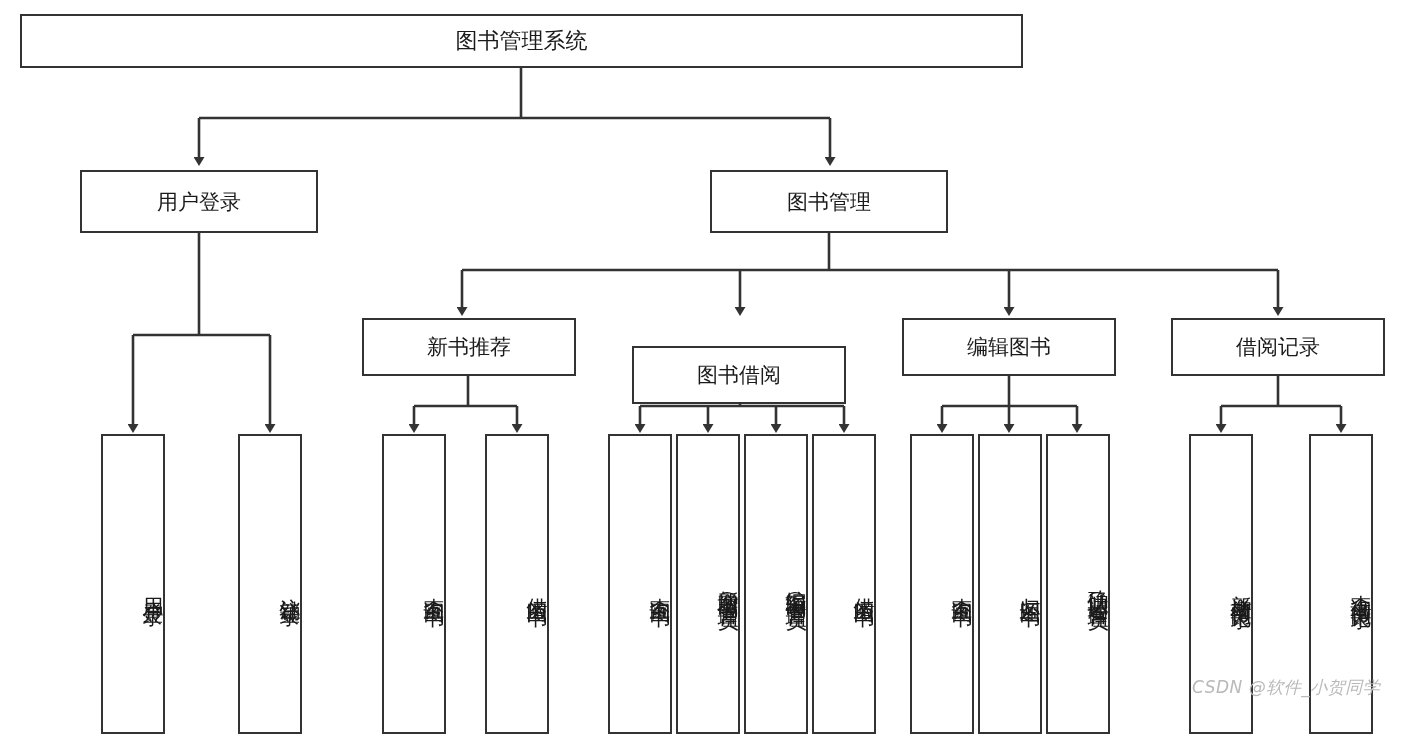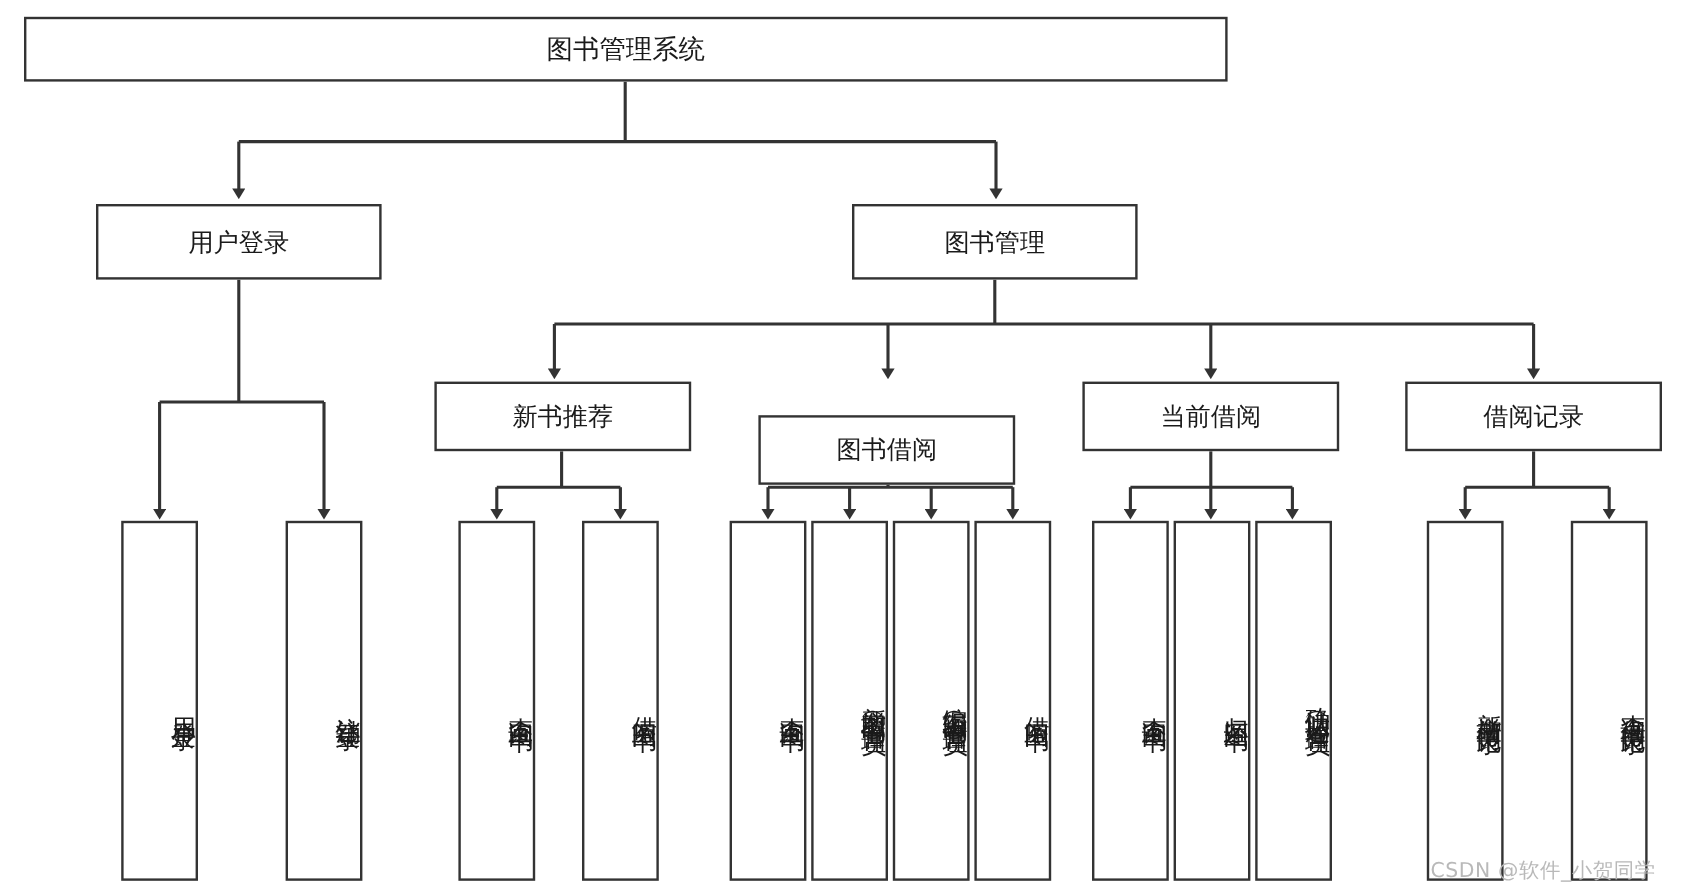--- a/index.html
+++ b/index.html
@@ -140,21 +140,21 @@
 
   <div class="node lvl2" style="left:362px; top:318px; width:214px; height:58px;">
     <span class="label">新书推荐</span>
   </div>
 
   <div class="node lvl2" style="left:632px; top:318px; width:214px; height:58px;margin-top:28px;">
     <span class="label">图书借阅</span>
   </div>
 
   <div class="node lvl2" style="left:902px; top:318px; width:214px; height:58px;">
-    <span class="label">当前借阅</span>
+    <span class="label">编辑图书</span>
   </div>
 
   <div class="node lvl2" style="left:1171px; top:318px; width:214px; height:58px;align-items:center;">
     <span class="label">借阅记录</span>
   </div>
 
   <div class="node leaf" style="left:101px; top:434px; width:64px; height:300px;">
     <span class="label">用户登录</span>
   </div>
 
@@ -199,15 +199,15 @@
   </div>
 
   <div class="node leaf" style="left:1189px; top:434px; width:64px; height:300px;">
     <span class="label">新增借阅记录</span>
   </div>
 
   <div class="node leaf" style="left:1309px; top:434px; width:64px; height:300px;">
     <span class="label">查询借阅记录</span>
   </div>
 
-  <div class="watermark" style="left:1192px; top:714px;">CSDN @软件_小贺同学</div>
+  <div class="watermark" style="left:1192px; top:676px;font-style:italic;">CSDN @软件_小贺同学</div>
 
 </div>
 
 </body></html>

